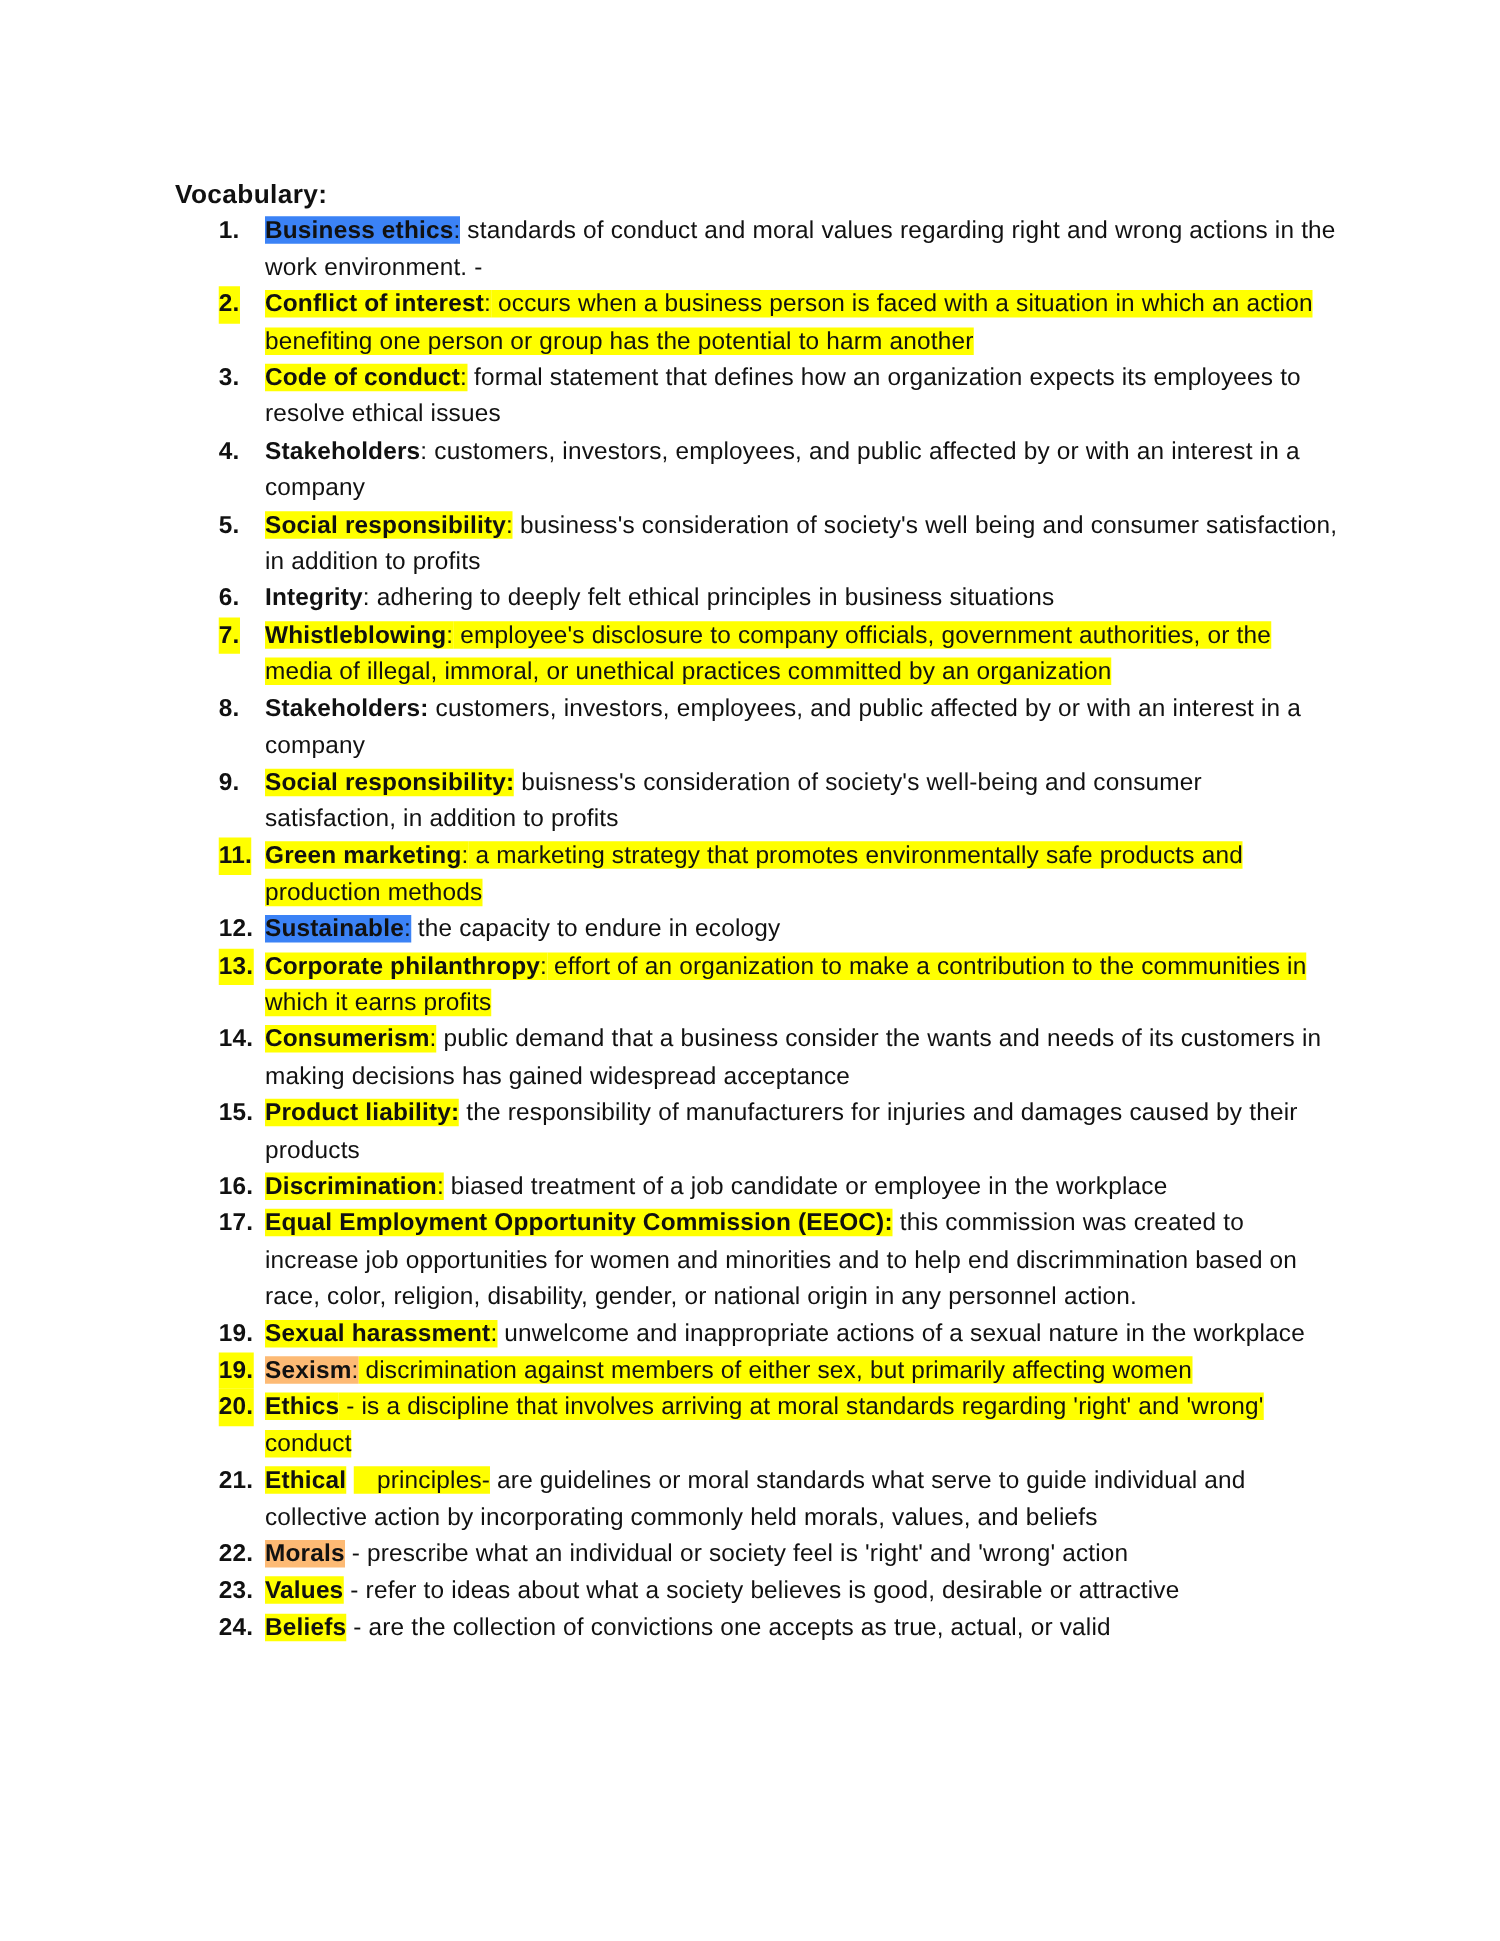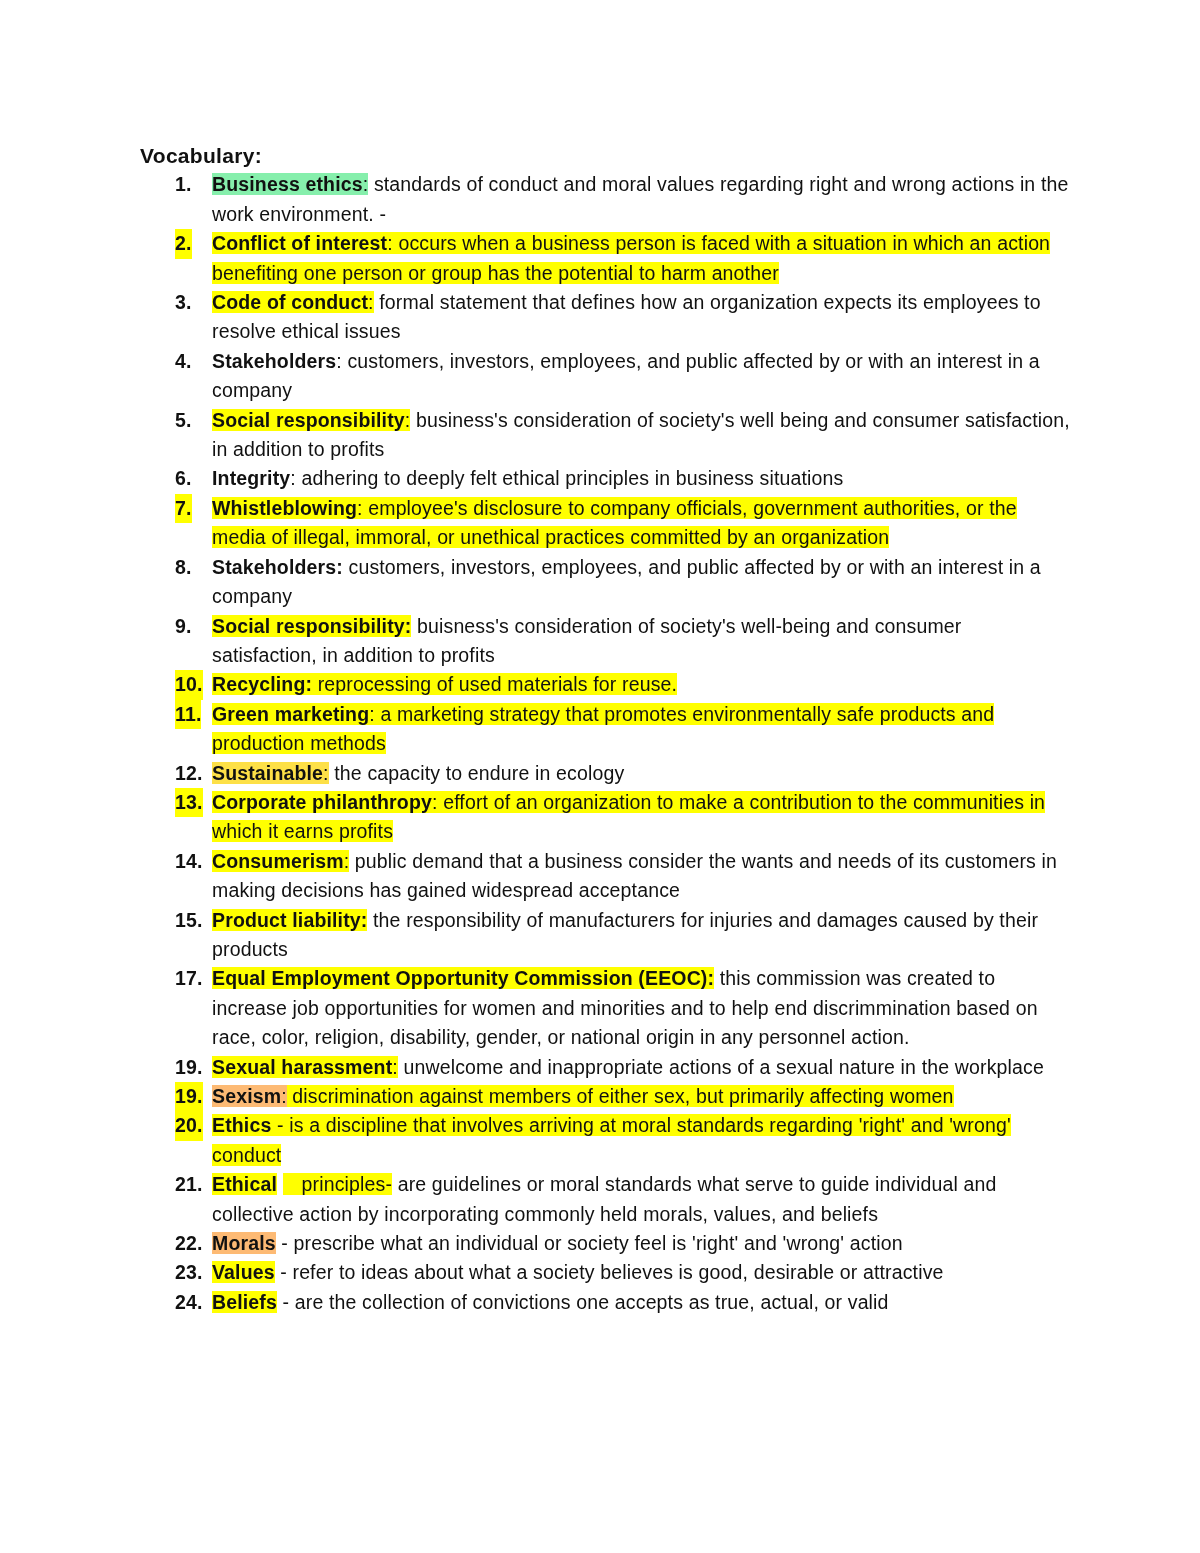--- a/index.html
+++ b/index.html
@@ -52,35 +52,35 @@
     .hl {
       background: #ffff00;
     }
   </style>
 </head>
 <body>
 
 <div class="page">
   <p class="heading">Vocabulary:</p>
   <ol class="vocab" id="vocab-list">
-      <li><span class="num">1.</span><span class="hl" style="background: #86efac;"><span class="term">Business ethics</span><span>:</span></span><span class=""> standards of conduct and moral values regarding right and wrong actions in the work environment. -</span></li>
+      <li><span class="num">1.</span><span class="hl" style="background: #3b82f6;"><span class="term">Business ethics</span><span>:</span></span><span class=""> standards of conduct and moral values regarding right and wrong actions in the work environment. -</span></li>
       <li><span class="num hl" style="background: rgb(255, 255, 0);">2.</span><span class="hl" style="background: rgb(255, 255, 0);"><span class="term">Conflict of interest</span><span>:</span></span><span class="hl" style="background: rgb(255, 255, 0);"> occurs when a business person is faced with a situation in which an action benefiting one person or group has the potential to harm another</span></li>
       <li><span class="num">3.</span><span class="hl" style="background: rgb(255, 255, 0);"><span class="term">Code of conduct</span><span>:</span></span><span class=""> formal statement that defines how an organization expects its employees to resolve ethical issues</span></li>
       <li><span class="num">4.</span><span class=""><span class="term">Stakeholders</span><span>:</span></span><span class="">  customers, investors, employees, and public affected by or with an interest in a company</span></li>
       <li><span class="num">5.</span><span class="hl" style="background: rgb(255, 255, 0);"><span class="term">Social responsibility</span><span>:</span></span><span class=""> business's consideration of society's well being and consumer satisfaction, in addition to profits</span></li>
       <li><span class="num">6.</span><span class=""><span class="term">Integrity</span><span>:</span></span><span class=""> adhering to deeply felt ethical principles in business situations</span></li>
       <li><span class="num hl" style="background: rgb(255, 255, 0);">7.</span><span class="hl" style="background: rgb(255, 255, 0);"><span class="term">Whistleblowing</span><span>:</span></span><span class="hl" style="background: rgb(255, 255, 0);"> employee's disclosure to company officials, government authorities, or the media of illegal, immoral, or unethical practices committed by an organization</span></li>
       <li><span class="num">8.</span><span class=""><span class="term">Stakeholders:</span></span><span class=""> customers, investors, employees, and public affected by or with an interest in a company</span></li>
       <li><span class="num">9.</span><span class="hl" style="background: rgb(255, 255, 0);"><span class="term">Social responsibility:</span></span><span class=""> buisness's consideration of society's well-being and consumer satisfaction, in addition to profits</span></li>
-      <li><span class="num hl" style="background: rgb(255, 255, 0);">10.</span><span class="hl" style="background: rgb(255, 255, 0);"><span class="term">Recycling:</span></span><span class="hl" style="background: rgb(255, 255, 0);"> reprocessing of used materials for reuse.</span></li>
       <li><span class="num hl" style="background: rgb(255, 255, 0);">11.</span><span class="hl" style="background: rgb(255, 255, 0);"><span class="term">Green marketing</span><span>:</span></span><span class="hl" style="background: rgb(255, 255, 0);"> a marketing strategy that promotes environmentally safe products and production methods</span></li>
-      <li><span class="num">12.</span><span class="hl" style="background: #fde047;"><span class="term">Sustainable</span><span>:</span></span><span class=""> the capacity to endure in ecology</span></li>
+      <li><span class="num">12.</span><span class="hl" style="background: #3b82f6;"><span class="term">Sustainable</span><span>:</span></span><span class=""> the capacity to endure in ecology</span></li>
       <li><span class="num hl" style="background: rgb(255, 255, 0);">13.</span><span class="hl" style="background: rgb(255, 255, 0);"><span class="term">Corporate philanthropy</span><span>:</span></span><span class="hl" style="background: rgb(255, 255, 0);"> effort of an organization to make a contribution to the communities in which it earns profits</span></li>
       <li><span class="num">14.</span><span class="hl" style="background: rgb(255, 255, 0);"><span class="term">Consumerism</span><span>:</span></span><span class=""> public demand that a business consider the wants and needs of its customers in making decisions has gained widespread acceptance</span></li>
       <li><span class="num">15.</span><span class="hl" style="background: rgb(255, 255, 0);"><span class="term">Product liability:</span></span><span class=""> the responsibility of manufacturers for injuries and damages caused by their products</span></li>
+      <li><span class="num">16.</span><span class="hl" style="background: rgb(255, 255, 0);"><span class="term">Discrimination</span><span>:</span></span><span class=""> biased treatment of a job candidate or employee in the workplace</span></li>
       <li><span class="num">17.</span><span class="hl" style="background: rgb(255, 255, 0);"><span class="term">Equal Employment Opportunity Commission (EEOC):</span></span><span class=""> this commission was created to increase job opportunities for women and minorities and to help end discrimmination based on race, color, religion, disability, gender, or national origin in any personnel action.</span></li>
       <li><span class="num">19.</span><span class="hl" style="background: rgb(255, 255, 0);"><span class="term">Sexual harassment</span><span>:</span></span><span class=""> unwelcome and inappropriate actions of a sexual nature in the workplace</span></li>
       <li><span class="num hl" style="background: rgb(255, 255, 0);">19.</span><span class="hl" style="background: #fdba74;"><span class="term">Sexism</span><span>:</span></span><span class="hl" style="background: rgb(255, 255, 0);"> discrimination against members of either sex, but primarily affecting women</span></li>
       <li><span class="num hl" style="background: rgb(255, 255, 0);">20.</span><span class="hl" style="background: rgb(255, 255, 0);"><span class="term">Ethics</span></span><span class="hl" style="background: rgb(255, 255, 0);"> - is a discipline that involves arriving at moral standards regarding 'right' and 'wrong' conduct</span></li>
       <li><span class="num">21.</span><span class="hl" style="background: rgb(255, 255, 0);"><span class="term">Ethical</span></span> <span class="hl" style="background: rgb(255, 255, 0); padding-left: 19px;">principles-</span><span class="">  are guidelines or moral standards what serve to guide individual and collective action by incorporating commonly held morals, values, and beliefs</span></li>
       <li><span class="num">22.</span><span class="hl" style="background: #fdba74;"><span class="term">Morals</span></span><span class=""> - prescribe what an individual or society feel is 'right' and 'wrong' action</span></li>
       <li><span class="num">23.</span><span class="hl" style="background: rgb(255, 255, 0);"><span class="term">Values</span></span><span class=""> - refer to ideas about what a society believes is good, desirable or attractive</span></li>
       <li><span class="num">24.</span><span class="hl" style="background: rgb(255, 255, 0);"><span class="term">Beliefs</span></span><span class=""> - are the collection of convictions one accepts as true, actual, or valid</span></li>
     </ol>
 </div>

